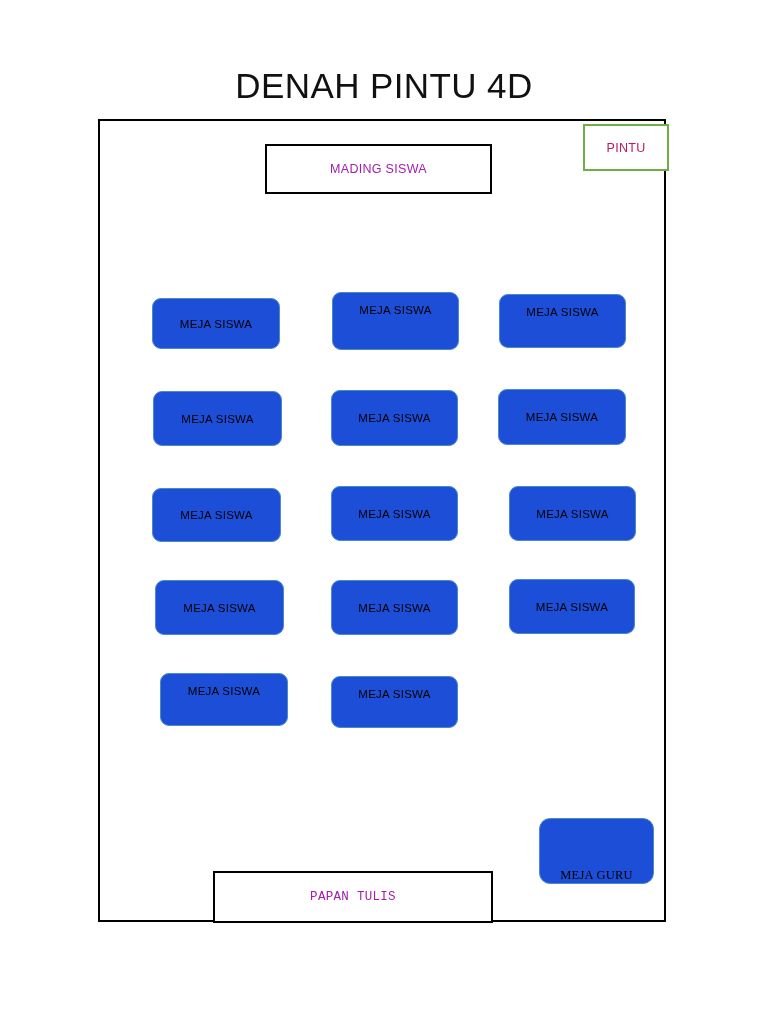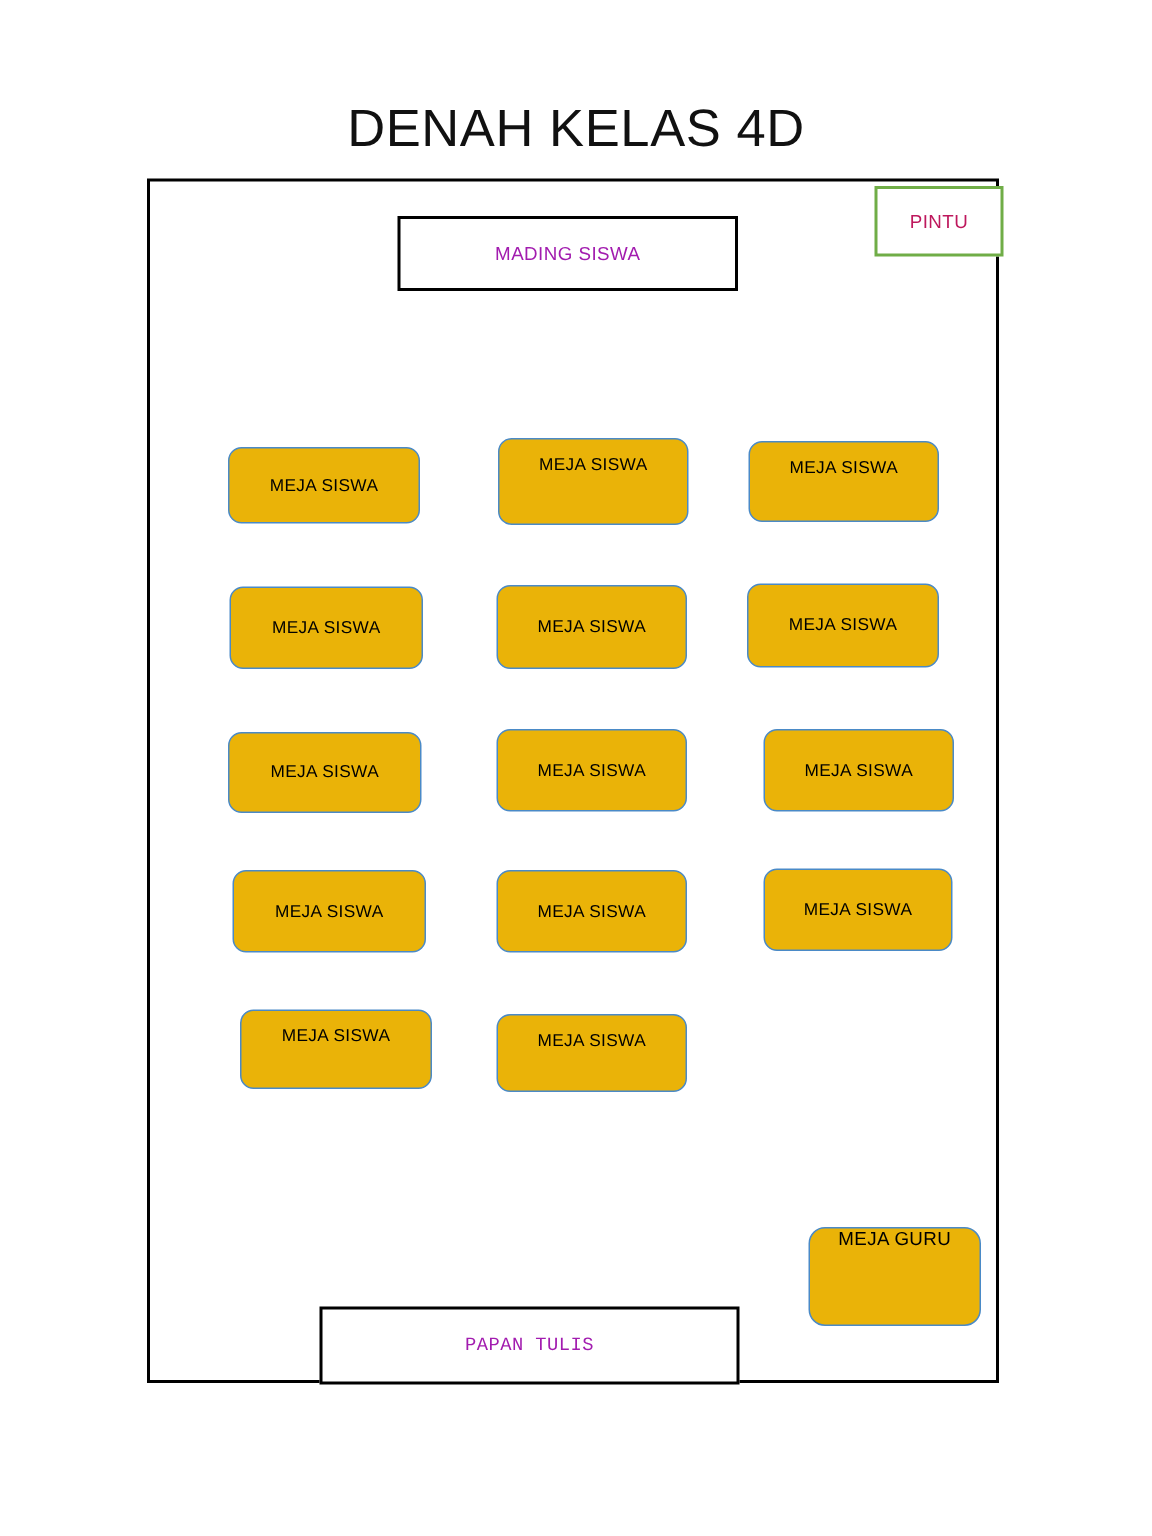--- a/index.html
+++ b/index.html
@@ -74,49 +74,50 @@
     justify-content: center;
     color: #be185d;
     font-size: 12.5px;
     letter-spacing: 0.3px;
     white-space: nowrap;
   }
 
   
   .desk {
     position: absolute;
-    background: #eab308;
+    background: #1d4ed8;
     border: 1px solid #4a8ac7;
     border-radius: 9px;
     box-sizing: border-box;
     display: flex;
     justify-content: center;
     color: #000000;
     font-size: 11.5px;
     letter-spacing: 0.25px;
     white-space: nowrap;
   }
   .desk > span { display: block; }
 
   
   .desk.va-center { align-items: center; }
   .desk.va-top    { align-items: flex-start; padding-top: 11px; }
 
   .desk.teacher {
     border-radius: 11px;
     font-size: 12.5px;
-    align-items: flex-start;
+    align-items: flex-end;
+    font-family: Liberation Serif, serif;
   }
 </style>
 </head>
 <body>
 
 <div id="page">
 
-  <div id="title">DENAH KELAS 4D</div>
+  <div id="title">DENAH PINTU 4D</div>
 
   <div id="room"></div>
 
   <div id="shapes">
       <div class="plainbox" style="left: 265px; top: 144px; width: 227px; height: 50px;">
         <span>MADING SISWA</span>
       </div>
       <div class="doorbox" style="left: 583px; top: 124px; width: 86px; height: 47px;">
         <span>PINTU</span>
       </div>

